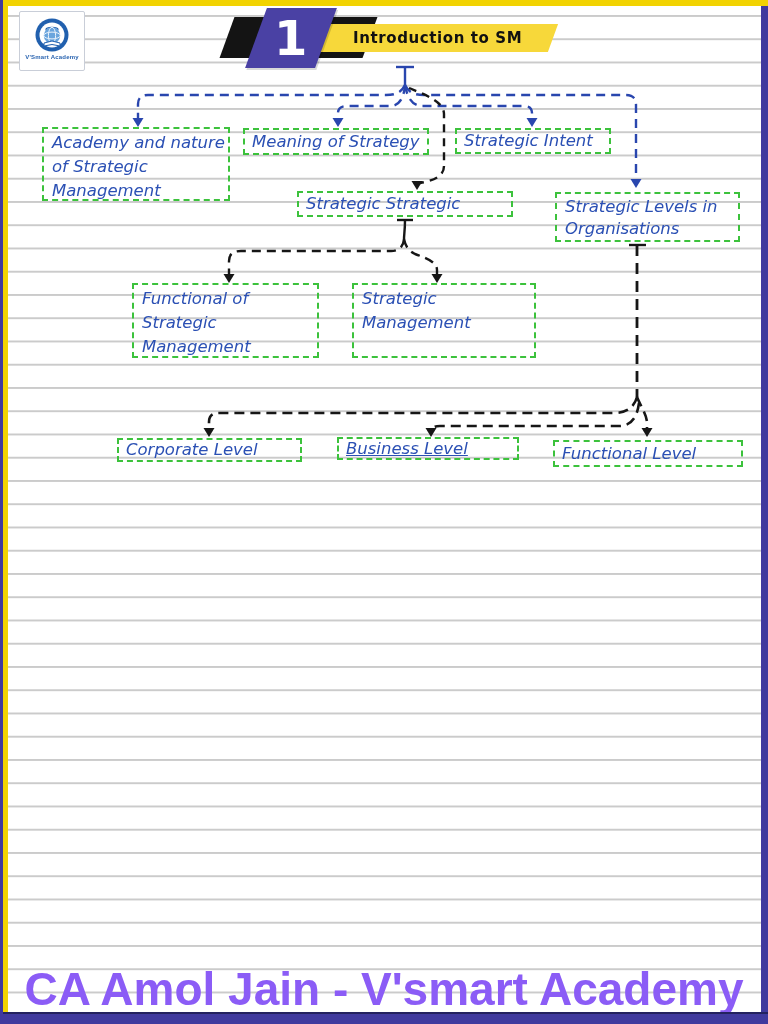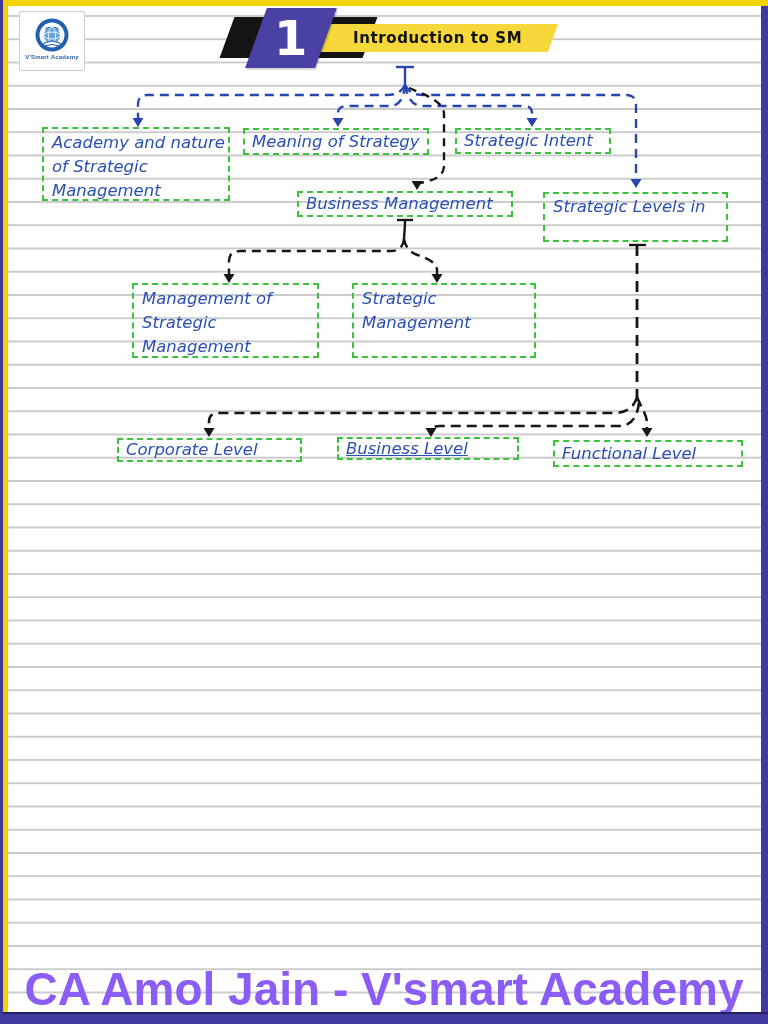--- a/index.html
+++ b/index.html
@@ -62,21 +62,21 @@
     color:#2b50b4;font-style:italic;font-size:16.5px;
     font-family:"DejaVu Sans",sans-serif;box-sizing:border-box;
   }
   .node.multi{padding:2px 8px;}
   .node.single{display:flex;align-items:center;padding:0 7px;white-space:nowrap;}
   .node .nl{line-height:24px;white-space:nowrap;}
   .n0{left:42px;top:127px;width:188px;height:74px;}
   .n1{left:243px;top:128px;width:186px;height:27px;}
   .n2{left:455px;top:128px;width:156px;height:26px;}
   .n3{left:297px;top:191px;width:216px;height:26px;}
-  .n4{left:543px;top:192px;width:185px;height:50px;}
+  .n4{left:555px;top:192px;width:185px;height:50px;}
   .n4 .nl{line-height:22px;}
   .n5{left:132px;top:283px;width:187px;height:75px;}
   .n6{left:352px;top:283px;width:184px;height:75px;}
   .n7{left:117px;top:438px;width:185px;height:24px;}
   .n8{left:337px;top:437px;width:182px;height:23px;text-decoration:underline;}
   .n9{left:553px;top:440px;width:190px;height:27px;}
 
   
   .footer{
     position:absolute;left:0;top:966px;width:768px;z-index:2;text-align:center;
@@ -165,29 +165,30 @@
 
 <div class="node single n1">
   <span class="nl">Meaning of Strategy</span>
 </div>
 
 <div class="node single n2">
   <span class="nl">Strategic Intent</span>
 </div>
 
 <div class="node single n3">
-  <span class="nl">Business Management</span>
+  <span class="nl">Strategic Strategic</span>
 </div>
 
 <div class="node multi n4">
   <div class="nl">Strategic Levels in</div>
+  <div class="nl">Organisations</div>
 </div>
 
 <div class="node multi n5">
-  <div class="nl">Management of</div>
+  <div class="nl">Functional of</div>
   <div class="nl">Strategic</div>
   <div class="nl">Management</div>
 </div>
 
 <div class="node multi n6">
   <div class="nl">Strategic</div>
   <div class="nl">Management</div>
 </div>
 
 <div class="node single n7">

